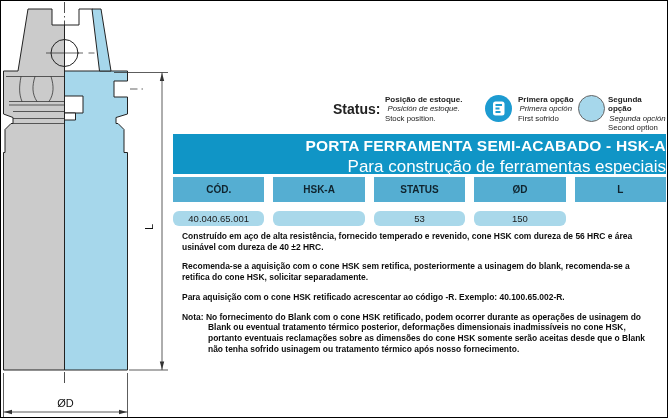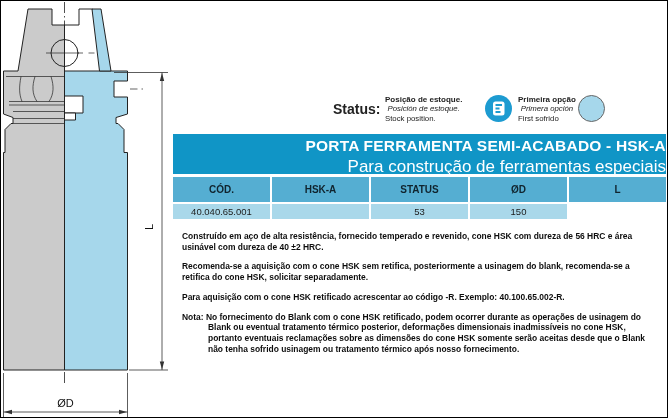--- a/index.html
+++ b/index.html
@@ -38,29 +38,29 @@
   
   .title-bar{
     position:absolute;left:172px;top:133px;width:493px;height:40px;
     background:var(--bar-blue);color:#fff;padding:3px 0 0 13px;text-align:right;
   }
   .title-bar h1{font-size:15.5px;font-weight:bold;letter-spacing:.2px;}
   .title-bar h2{font-size:17px;font-weight:normal;margin-top:2px;}
   
   .prod-table{
     position:absolute;left:172px;top:176px;width:493px;
-    display:grid;grid-template-columns:repeat(5,1fr);gap:2px;background:#fff;
+    display:grid;grid-template-columns:repeat(5,1fr);gap:9px;background:#fff;
   }
   .th{
     background:var(--header-blue);height:25px;display:flex;align-items:center;justify-content:center;
     font-size:10px;font-weight:bold;color:#10242e;
   }
   .td{
     background:var(--row-blue);height:15px;display:flex;align-items:center;justify-content:center;
-    font-size:9.5px;color:#1a1a1a;
+    font-size:9.5px;color:#1a1a1a;border-radius:6px;
   }
   
   .description{
     position:absolute;left:172px;top:221px;width:494px;
     font-size:8.45px;font-weight:bold;line-height:10.7px;color:#0d0d0d;
   }
   .description p{margin:9px;}
   .nota{padding-left:26px;text-indent:-26px;}
 </style>
 </head>
@@ -125,26 +125,31 @@
   <div class="legend-circle" style="left:484px;top:94px;">
     <svg width="27" height="27" viewBox="0 0 27 27">
       <circle cx="13.5" cy="13.5" r="13.5" fill="var(--icon-blue)"></circle>
       <rect x="8" y="6.5" width="11.5" height="14" rx="2.5" fill="#ffffff"></rect>
       <rect x="10.5" y="9" width="6.5" height="2" fill="var(--icon-blue)"></rect>
       <rect x="10.5" y="12.5" width="4" height="2" fill="var(--icon-blue)"></rect>
       <rect x="10.5" y="16" width="5" height="2" fill="var(--icon-blue)"></rect>
     </svg>
   </div>
   <div class="legend-item" style="left:517px;top:94px;">
-    <div class="t1">Primeira opção</div>
+    <div class="t1">Primera opção</div>
     <div class="t2">Primera opción</div>
     <div class="t3">First sofrido</div>
   </div>
 
   <div class="legend-circle circle-plain" style="left:577px;top:94px;"></div>
+  <div class="legend-item" style="left:607px;top:94px;">
+    <div class="t1">Segunda opção</div>
+    <div class="t2">Segunda opción</div>
+    <div class="t3">Second option</div>
+  </div>
 
   <div class="title-bar">
     <h1>PORTA FERRAMENTA SEMI-ACABADO - HSK-A</h1>
     <h2>Para construção de ferramentas especiais</h2>
   </div>
 
   <div class="prod-table">
     <div class="th">CÓD.</div>
     <div class="th">HSK-A</div>
     <div class="th">STATUS</div>

